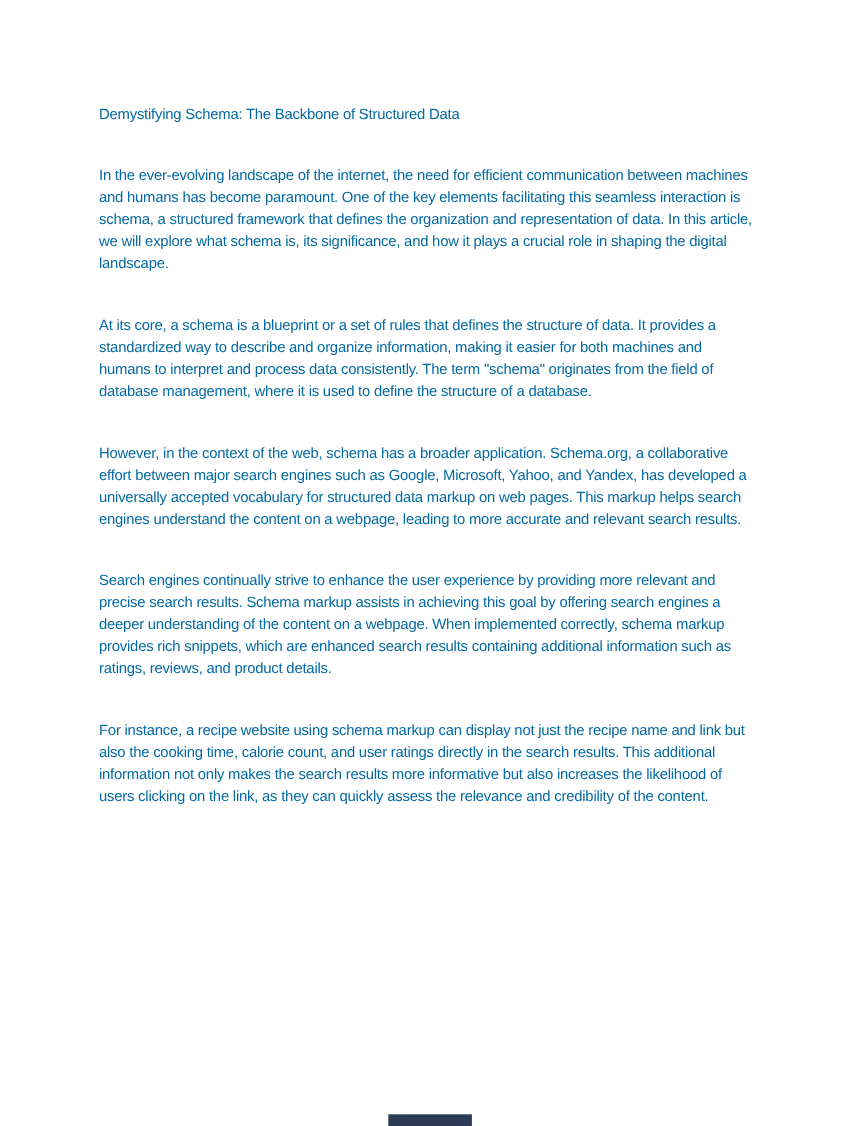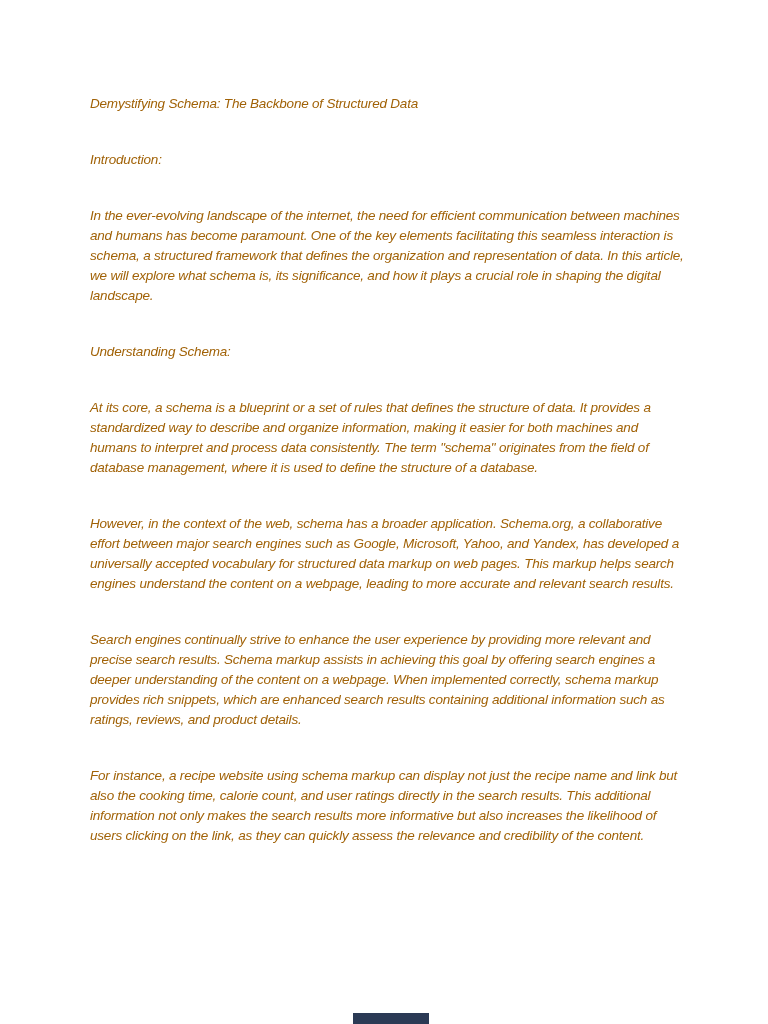--- a/index.html
+++ b/index.html
@@ -20,26 +20,25 @@
     top: 0;
     width: 768px;
     height: 1024px;
     background: #ffffff;
   }
   .doc-content {
     position: absolute;
     left: 90px;
     top: 94px;
     width: 596px;
-    color: #a16207;
+    color: #0369a1;
     font-size: 13.5px;
     line-height: 20px;
     letter-spacing: -0.2px;
     text-align: left;
-    font-style: italic;
   }
   .block {
     margin: 0 0 36px 0;
     font-weight: normal;
     font-size: 13.5px;
   }
   .doc-title {
     font-weight: normal;
   }
   .page-gap-bar {
@@ -51,25 +50,23 @@
   }
 </style>
 </head>
 <body>
 
 <div class="doc-page">
   <div class="doc-content">
 
     <div class="block doc-title">Demystifying Schema: The Backbone of Structured Data</div>
 
-    <div class="block">Introduction:</div>
 
     <div class="block">In the ever-evolving landscape of the internet, the need for efficient communication between machines and humans has become paramount. One of the key elements facilitating this seamless interaction is schema, a structured framework that defines the organization and representation of data. In this article, we will explore what schema is, its significance, and how it plays a crucial role in shaping the digital landscape.</div>
 
-    <div class="block">Understanding Schema:</div>
 
     <div class="block">At its core, a schema is a blueprint or a set of rules that defines the structure of data. It provides a standardized way to describe and organize information, making it easier for both machines and humans to interpret and process data consistently. The term "schema" originates from the field of database management, where it is used to define the structure of a database.</div>
 
     <div class="block">However, in the context of the web, schema has a broader application. Schema.org, a collaborative effort between major search engines such as Google, Microsoft, Yahoo, and Yandex, has developed a universally accepted vocabulary for structured data markup on web pages. This markup helps search engines understand the content on a webpage, leading to more accurate and relevant search results.</div>
 
 
     <div class="block">Search engines continually strive to enhance the user experience by providing more relevant and precise search results. Schema markup assists in achieving this goal by offering search engines a deeper understanding of the content on a webpage. When implemented correctly, schema markup provides rich snippets, which are enhanced search results containing additional information such as ratings, reviews, and product details.</div>
 
     <div class="block">For instance, a recipe website using schema markup can display not just the recipe name and link but also the cooking time, calorie count, and user ratings directly in the search results. This additional information not only makes the search results more informative but also increases the likelihood of users clicking on the link, as they can quickly assess the relevance and credibility of the content.</div>
 

